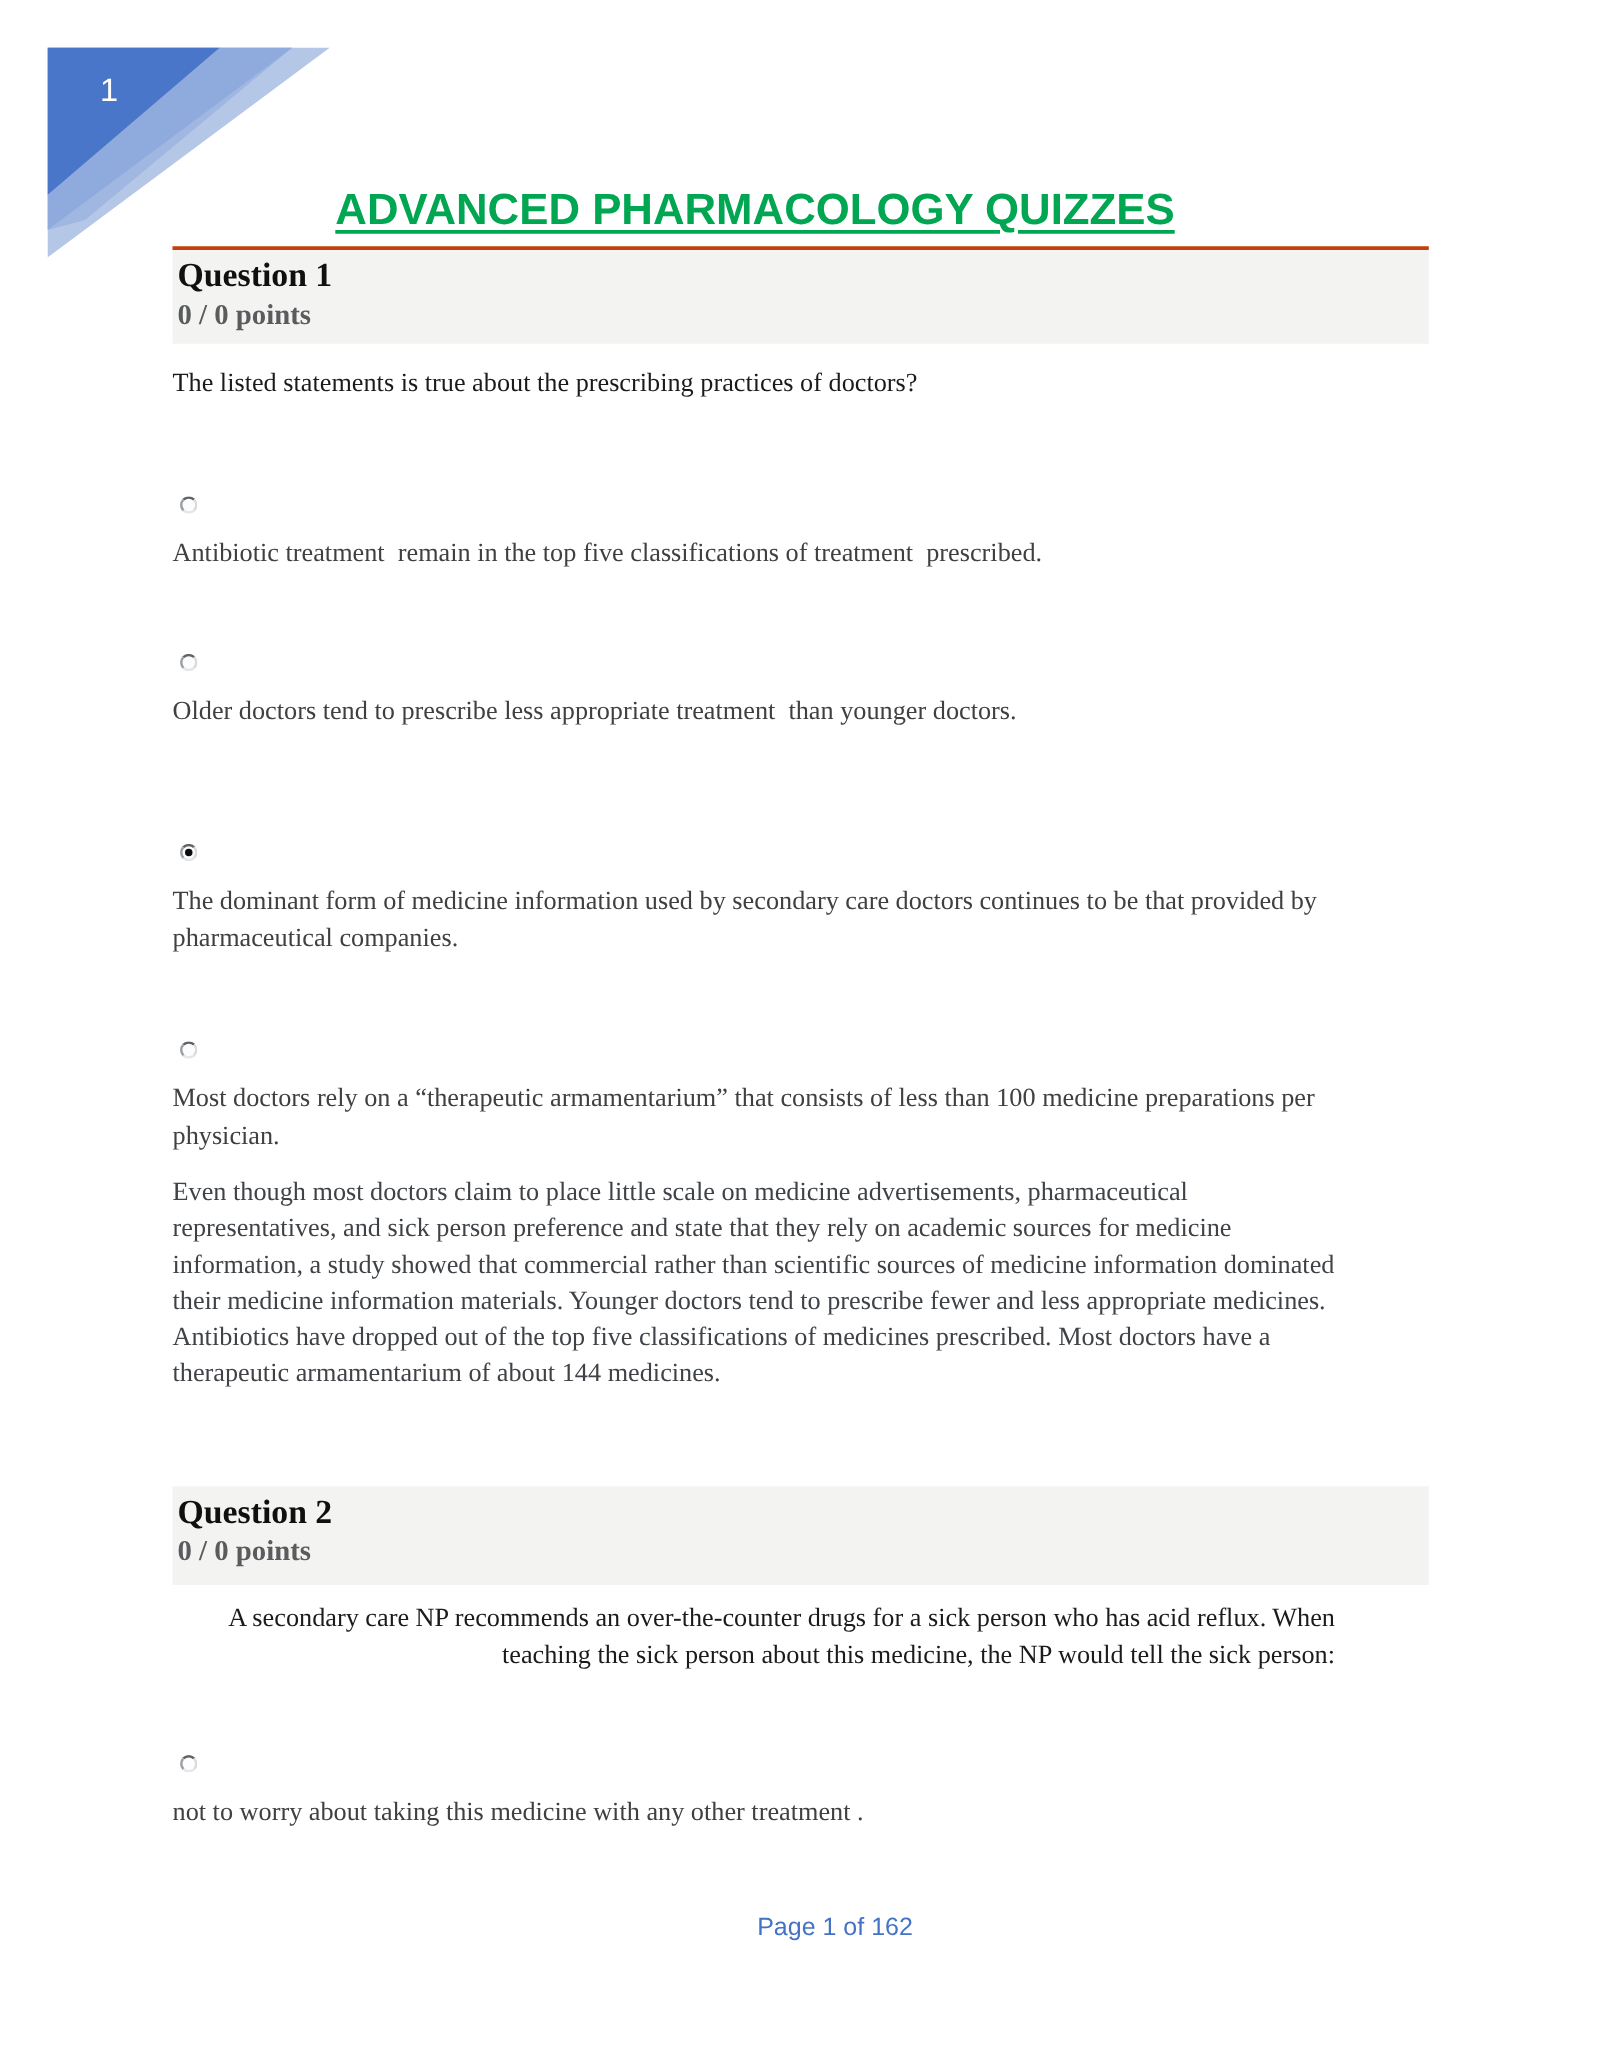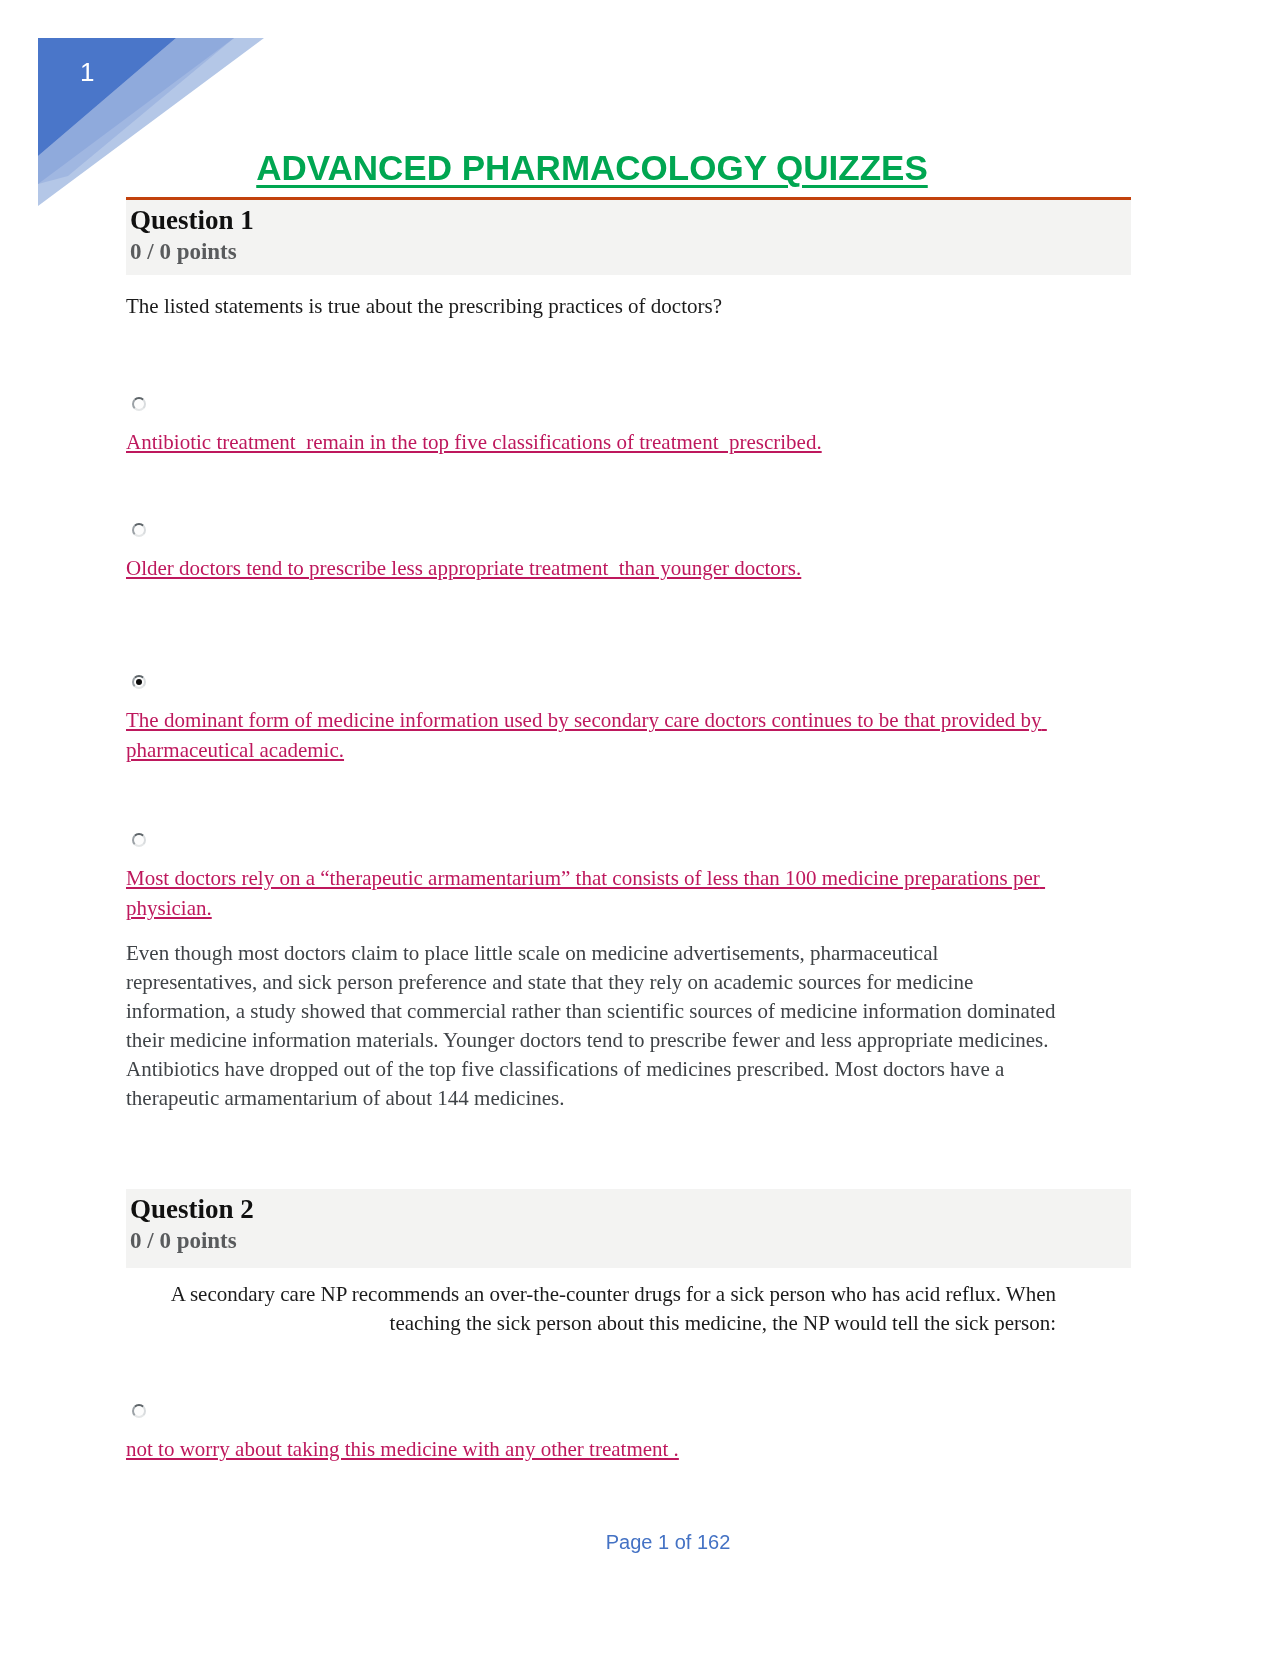--- a/index.html
+++ b/index.html
@@ -1,21 +1,21 @@
 <!DOCTYPE html>
 <html><head>
 <meta charset="utf-8">
 <style>
   html, body { margin:0; padding:0; }
   body {
     width:1280px; height:1656px; background:#ffffff; position:relative;
     font-family:"Liberation Serif", serif; color:#1b1b1b; overflow:hidden;
   }
   .corner-decoration { position:absolute; left:38px; top:38px; width:226px; height:168px; }
-  .content { position:absolute; left:126px; top:0; width:1005px; }
+  .content { position:absolute; left:138px; top:0; width:1005px; }
   .doc-title {
     margin-top:148px; width:932px; text-align:center;
     font-family:"Liberation Sans", sans-serif; font-weight:bold; font-size:35px;
     color:#00a651; text-decoration:underline; text-decoration-thickness:3px;
     text-underline-offset:5px; letter-spacing:0px;
   }
   .q-header {
     background:#f3f3f2; width:1005px; box-sizing:border-box;
     padding:5px 6px 9px 4px;
   }
@@ -32,21 +32,21 @@
     box-sizing:border-box; background:#fdfdfd; position:relative;
     border:2px solid; border-color:#5d6468 #d9dcde #e4e6e7 #9ba1a6;
     margin-left:6px;
   }
   .radio.checked::after {
     content:""; position:absolute; left:2px; top:2px; width:6px; height:6px;
     border-radius:50%; background:#0c0c0c;
   }
   .opt-text {
     font-size:21px; line-height:30px; width:930px; margin-top:16px;
-    color:#be185d; white-space:pre-wrap;text-decoration:underline;
+    color:#404040; white-space:pre-wrap;
   }
   .explanation {
     font-size:21px; line-height:29px; width:936px; margin-top:16px;
     color:#3f4347; white-space:pre-wrap;
   }
   .page-footer {
     position:absolute; left:0; top:1531px; width:1280px; text-align:center;
     font-family:"Liberation Sans", sans-serif; font-size:20px; color:#4472c4;padding-left:28px;
   }
 </style>
@@ -77,21 +77,21 @@
     <div class="opt-text">Antibiotic treatment  remain in the top five classifications of treatment  prescribed.</div>
   </div>
 
   <div class="option" style="margin-top:66px;">
     <span class="radio"></span>
     <div class="opt-text">Older doctors tend to prescribe less appropriate treatment  than younger doctors.</div>
   </div>
 
   <div class="option" style="margin-top:92px;">
     <span class="radio checked"></span>
-    <div class="opt-text">The dominant form of medicine information used by secondary care doctors continues to be that provided by pharmaceutical academic.</div>
+    <div class="opt-text">The dominant form of medicine information used by secondary care doctors continues to be that provided by pharmaceutical companies.</div>
   </div>
 
   <div class="option" style="margin-top:68px;">
     <span class="radio"></span>
     <div class="opt-text">Most doctors rely on a “therapeutic armamentarium” that consists of less than 100 medicine preparations per physician.</div>
   </div>
 
   <div class="explanation">Even though most doctors claim to place little scale on medicine advertisements, pharmaceutical representatives, and sick person preference and state that they rely on academic sources for medicine information, a study showed that commercial rather than scientific sources of medicine information dominated their medicine information materials. Younger doctors tend to prescribe fewer and less appropriate medicines. Antibiotics have dropped out of the top five classifications of medicines prescribed. Most doctors have a therapeutic armamentarium of about 144 medicines.</div>
 
   <div class="q-header" style="margin-top:76px; padding-bottom:13px;">

